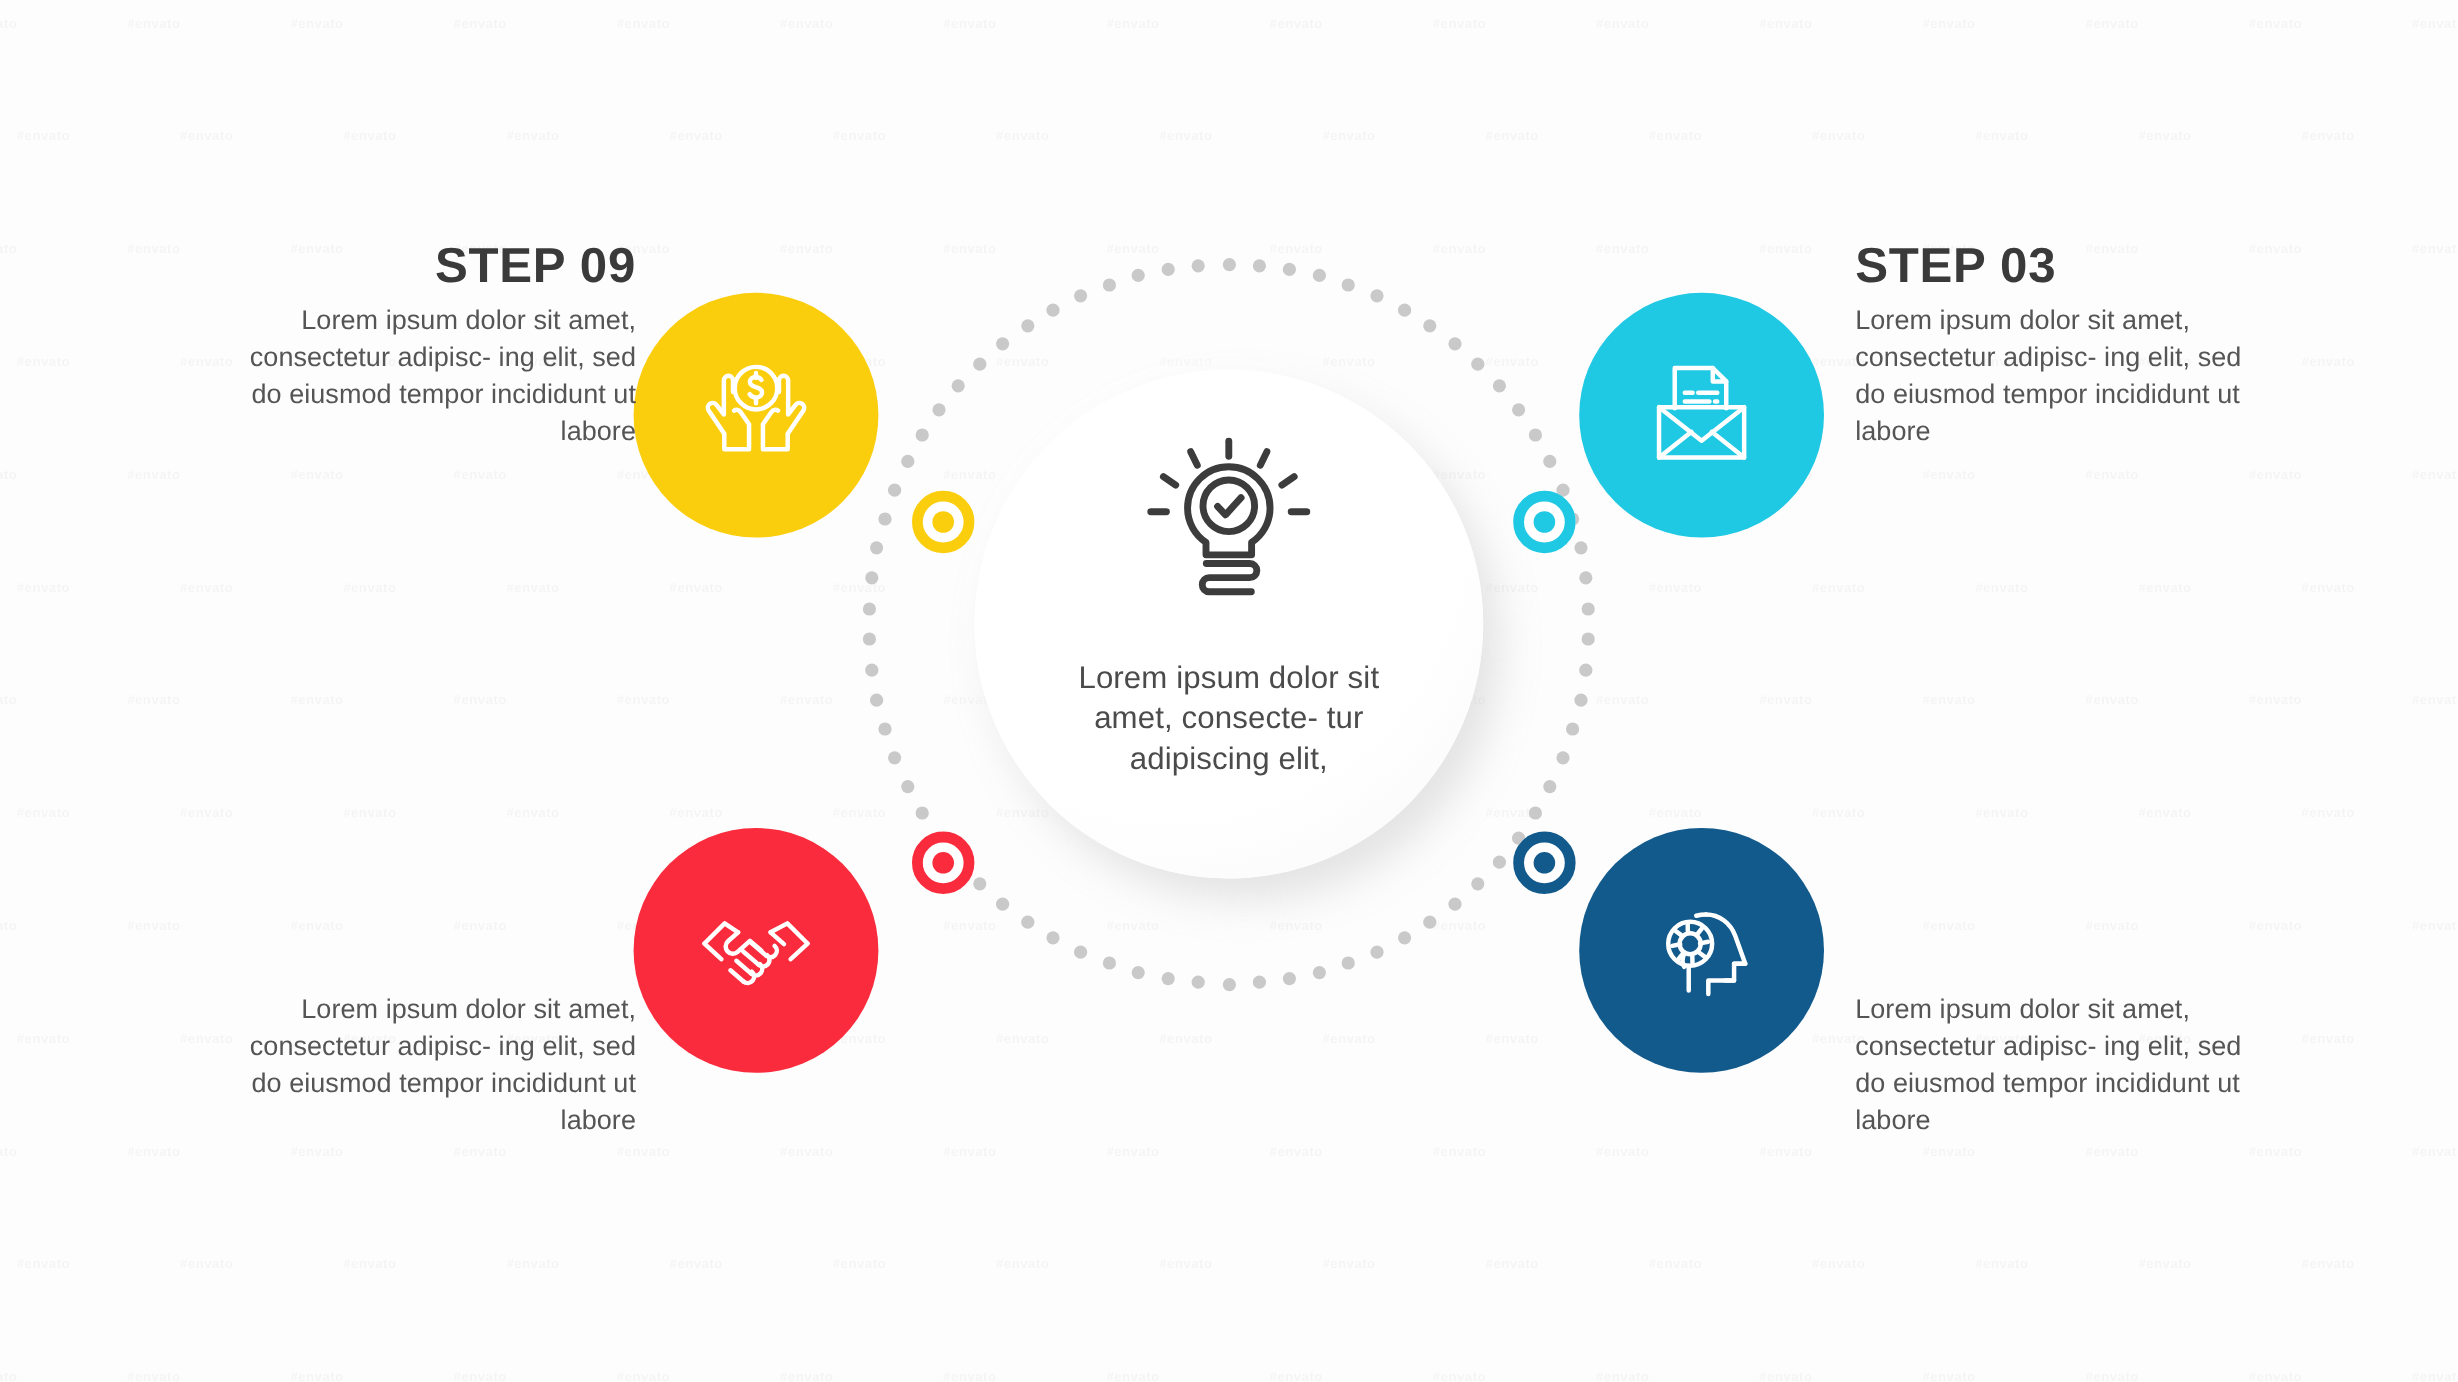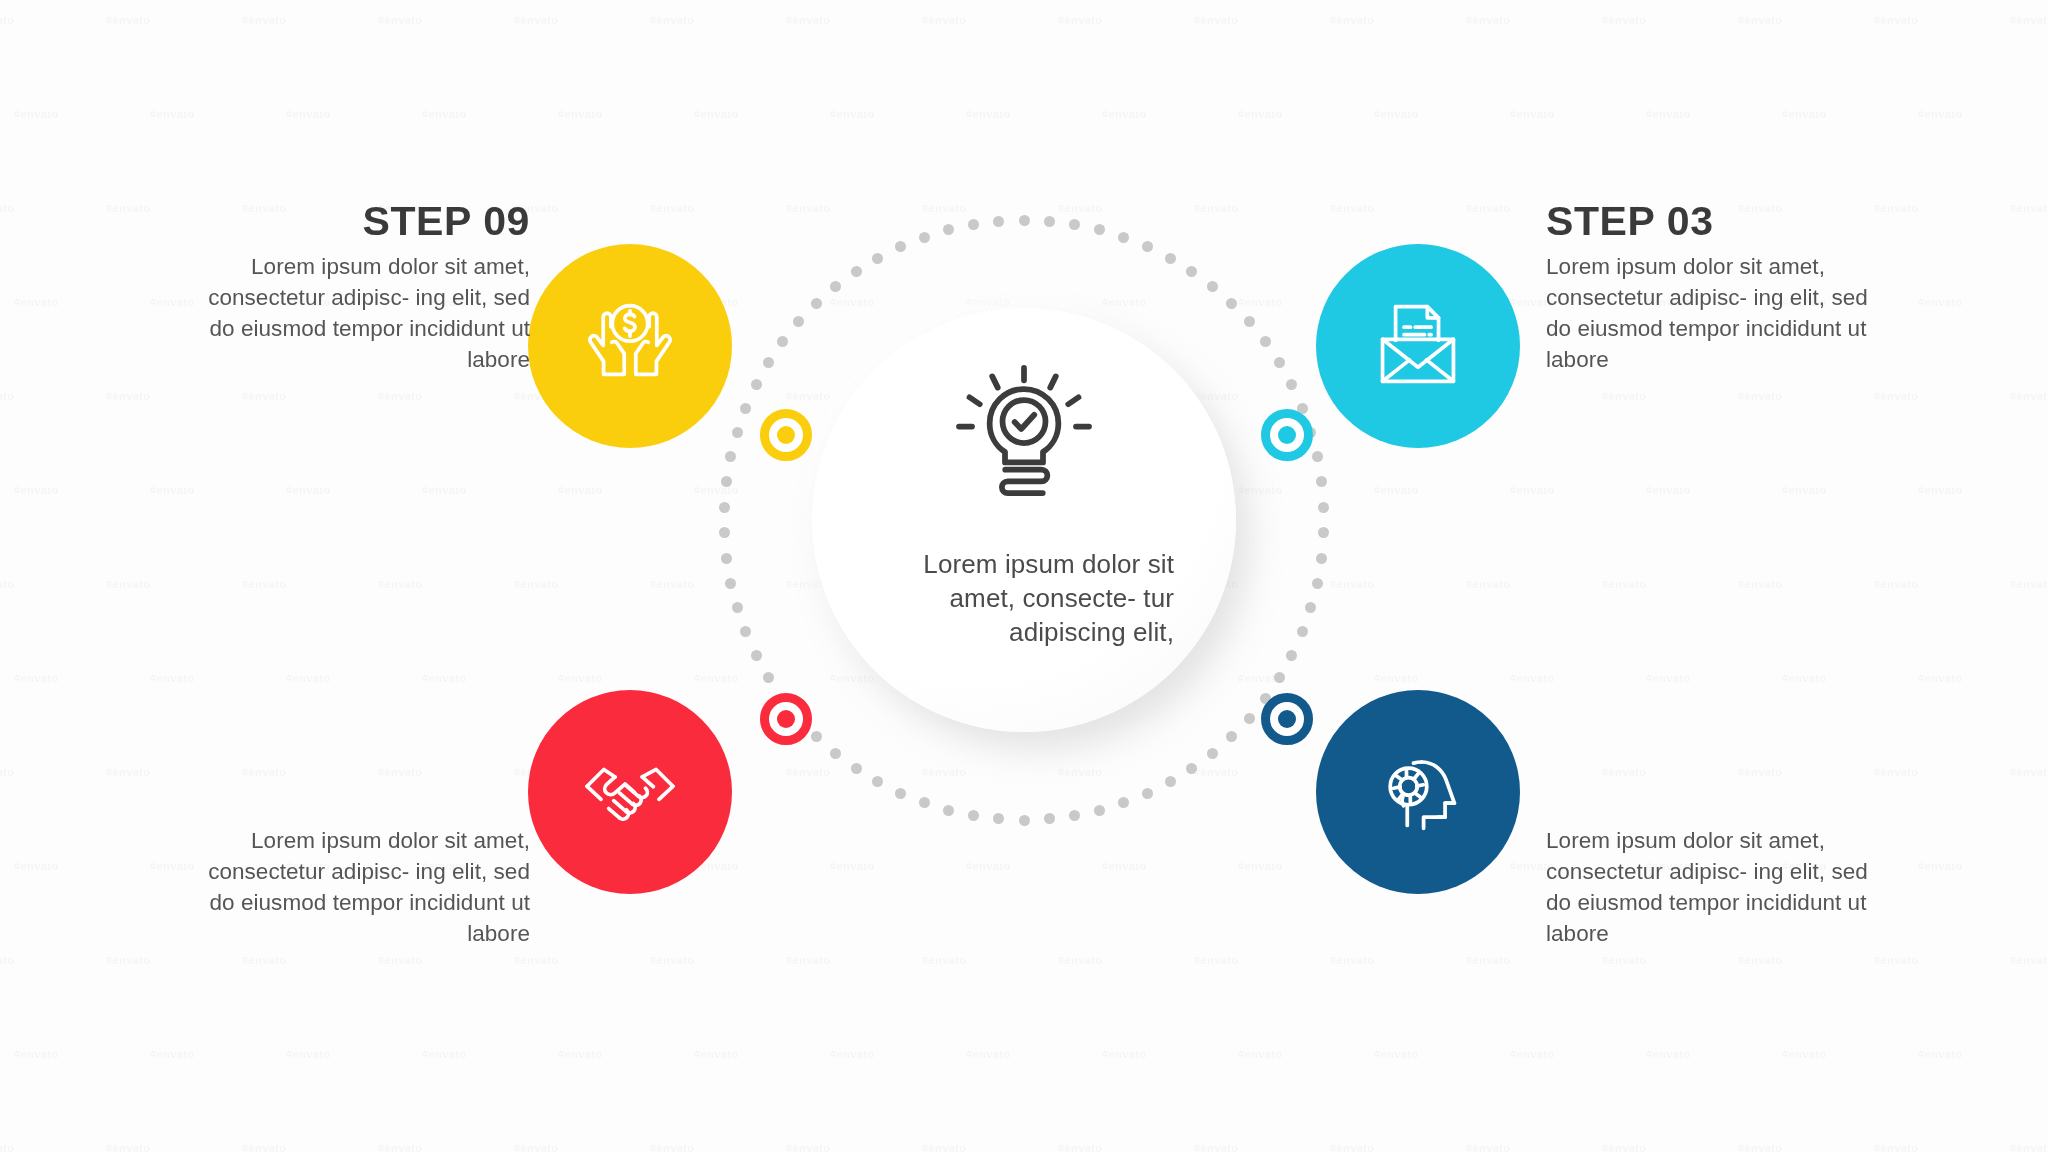--- a/index.html
+++ b/index.html
@@ -84,21 +84,21 @@
     align-items: center;
     margin-top: -6px;
   }
   #center-icon {
     width: 150px;
     height: 150px;
     margin-bottom: 12px;
   }
   #center-text {
     width: 300px;
-    text-align: right;
+    text-align: center;
     font-size: 26px;
     line-height: 1.32;
     color: #4b4b4b;
     letter-spacing: .1px;
   }
 
   
   .bubble {
     position: absolute;
     width: 204px;

